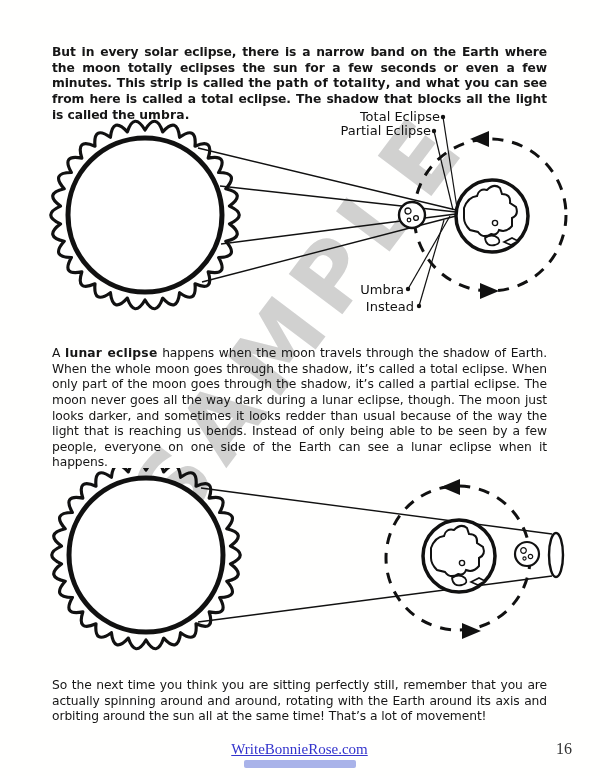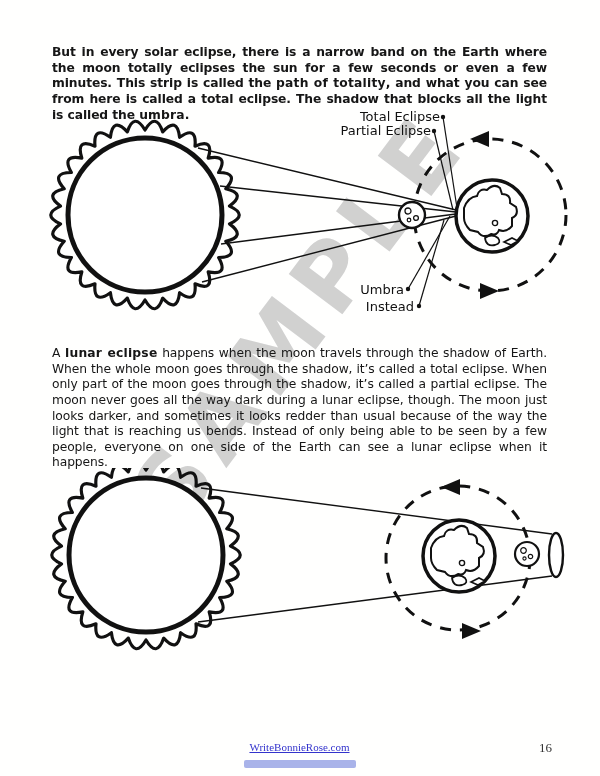--- a/index.html
+++ b/index.html
@@ -19,24 +19,24 @@
   .diagram{position:absolute;left:0;width:600px;}
   #diagram1{top:100px;height:230px;}
   #diagram2{top:468px;height:200px;}
   .dlabel{position:absolute;font-size:13px;font-weight:normal;color:#111;
        font-family:"DejaVu Sans","Liberation Sans",sans-serif;white-space:nowrap;z-index:3;}
   #lbl-total{top:109px;right:160px;}
   #lbl-partial{top:123px;right:169px;}
   #lbl-umbra{top:282px;right:196px;}
   #lbl-penumbra{top:299px;right:186px;}
   .footer-link{position:absolute;top:741px;left:0;width:599px;text-align:center;
-       font-family:"Liberation Serif",serif;font-size:11px;z-index:3;}
+       font-family:"Liberation Serif",serif;font-size:15px;z-index:3;}
   .footer-link a{text-decoration:underline;}
-  .page-number{position:absolute;top:740px;right:48px;font-family:"Liberation Serif",serif;
-       font-size:13px;color:#333;z-index:3;}
+  .page-number{position:absolute;top:740px;right:28px;font-family:"Liberation Serif",serif;
+       font-size:16px;color:#333;z-index:3;}
   .footer-bar{position:absolute;top:760px;left:50%;transform:translateX(-50%);
        width:112px;height:8px;border-radius:2px;z-index:3;}
   svg{display:block;}
 </style>
 </head>
 <body>
 
 <div class="page">
 
   <div class="watermark" style="color: rgb(201, 201, 201);">SAMPLE</div>
@@ -130,20 +130,21 @@
 
         <g transform="translate(527,86)">
           <circle r="12" fill="#fff" stroke="#111" stroke-width="2.2"></circle>
           <circle cx="-3.5" cy="-3.5" r="2.8" fill="none" stroke="#111" stroke-width="1.2"></circle>
           <circle cx="3.5" cy="2.5" r="2.2" fill="none" stroke="#111" stroke-width="1.2"></circle>
           <circle cx="-2.5" cy="4.5" r="1.6" fill="none" stroke="#111" stroke-width="1.1"></circle>
         </g>
       </svg>
     </div>
 
+    <p class="para" id="p3">So the next time you think you are sitting perfectly still, remember that you are actually spinning around and around, rotating with the Earth around its axis and orbiting around the sun all at the same time! That’s a lot of movement!</p>
 
     <div class="footer-link">
       <a href="#" style="color: rgb(51, 51, 204);">WriteBonnieRose.com</a>
     </div>
     <div class="page-number">16</div>
     <div class="footer-bar" style="background: rgb(169, 179, 233);"></div>
 
   </div>
 </div>
 

